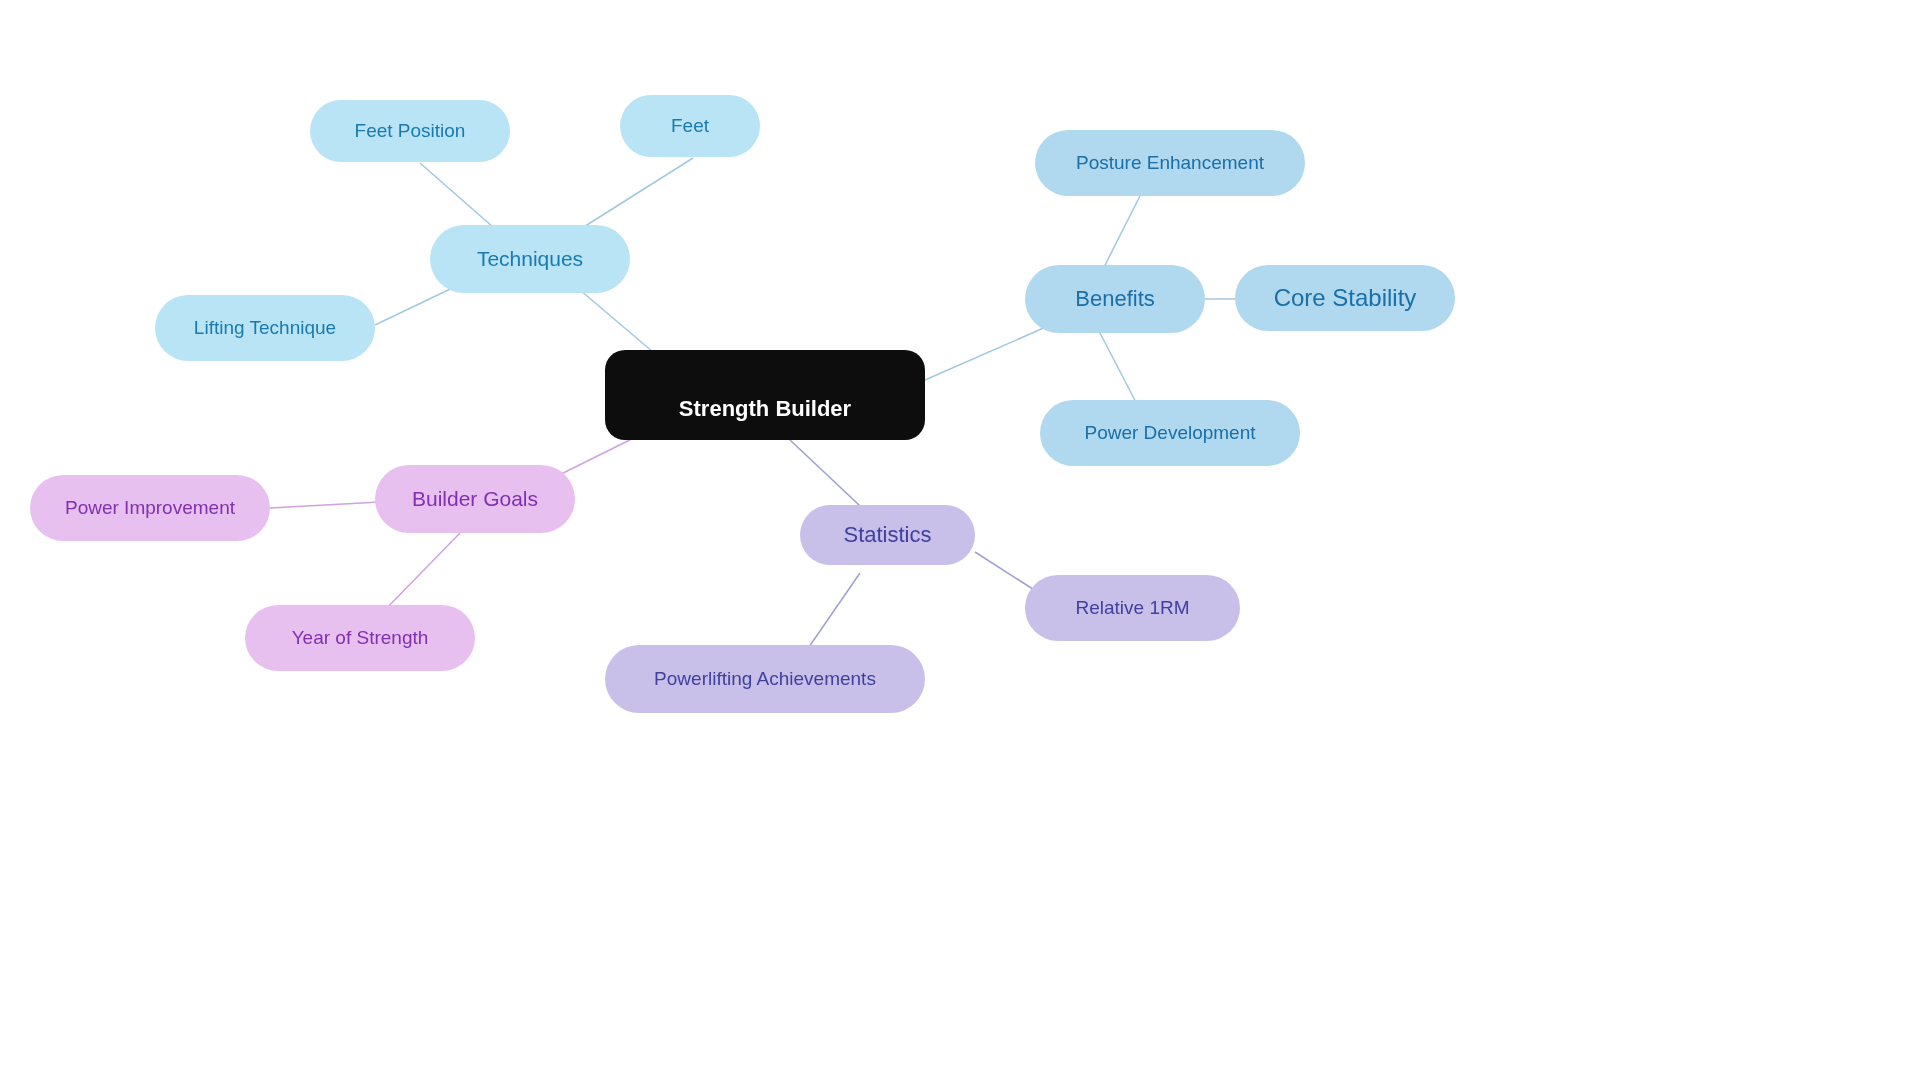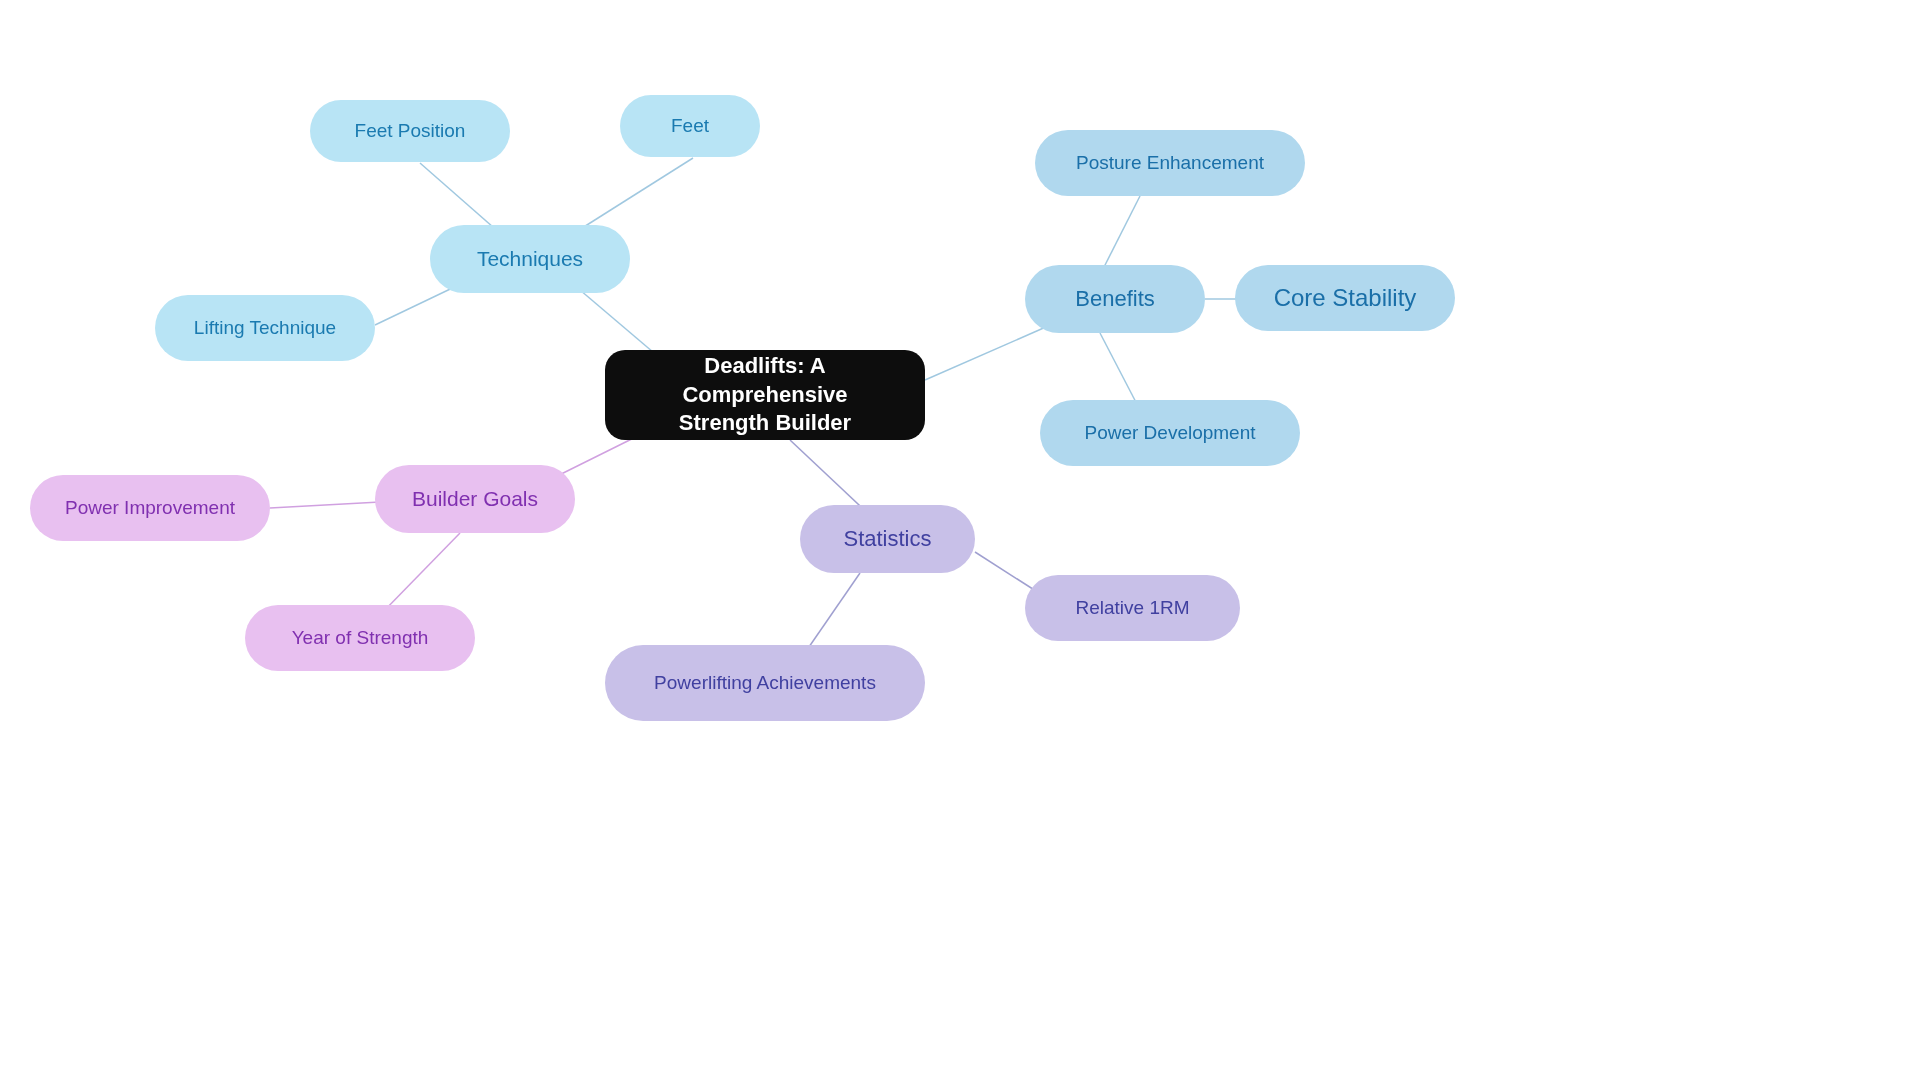--- a/index.html
+++ b/index.html
@@ -123,36 +123,36 @@
       left: 245px; top: 605px;
       width: 230px; height: 66px;
       background: #e8c0f0;
       color: #8030b0;
       font-size: 19px;
     }
 
     
     .node-statistics {
       left: 800px; top: 505px;
-      width: 175px; height: 68px;
+      width: 175px; height: 60px;
       background: #c8c0e8;
       color: #4040a0;
       font-size: 22px;
       font-weight: 500;
     }
     .node-relative-1rm {
       left: 1025px; top: 575px;
       width: 215px; height: 66px;
       background: #c8c0e8;
       color: #4040a0;
       font-size: 19px;
     }
     .node-powerlifting {
       left: 605px; top: 645px;
-      width: 320px; height: 76px;
+      width: 320px; height: 68px;
       background: #c8c0e8;
       color: #4040a0;
       font-size: 19px;
     }
   </style>
 </head>
 <body>
 
 <svg class="connections" xmlns="http://www.w3.org/2000/svg">
 
@@ -180,21 +180,21 @@
 
   <line x1="790" y1="440" x2="875" y2="520" stroke="#a0a0d0" stroke-width="1.5"></line>
 
   <line x1="975" y1="552" x2="1050" y2="600" stroke="#a0a0d0" stroke-width="1.5"></line>
 
   <line x1="860" y1="573" x2="800" y2="660" stroke="#a0a0d0" stroke-width="1.5"></line>
 </svg>
 
 <div class="node node-center">
   <span>
-    <span>Deadlifts: A Comprehensive</span><br>
+    <br>
     <span>Strength Builder</span>
   </span>
 </div>
 
 <div class="node node-techniques">
   <span>Techniques</span>
 </div>
 
 <div class="node node-feet-position">
   <span>Feet Position</span>

